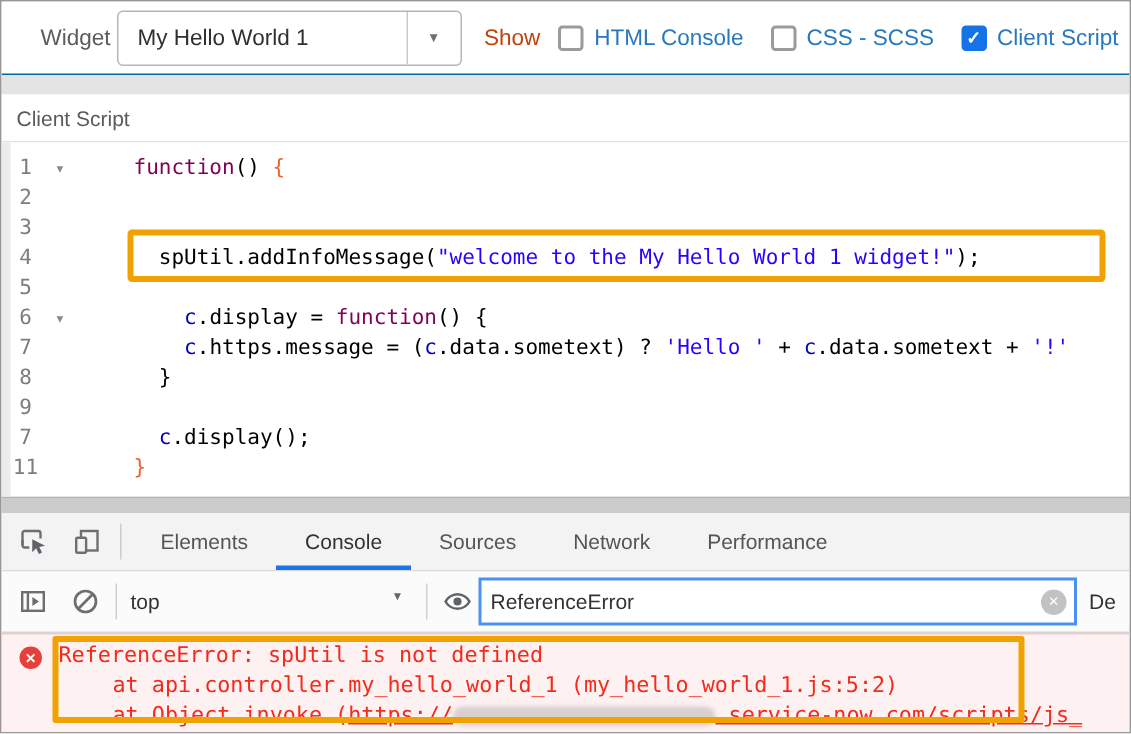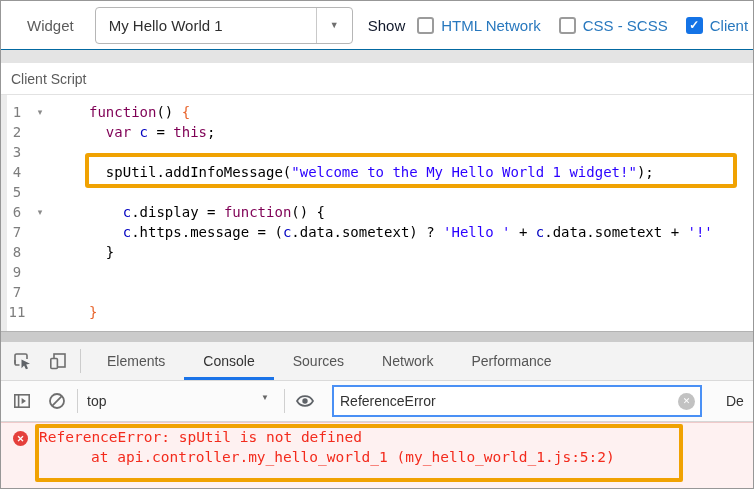--- a/index.html
+++ b/index.html
@@ -4,26 +4,26 @@
 <style>
   *{box-sizing:border-box;margin:0;padding:0}
   body{margin:0;background:#fff}
   .app{position:relative;width:754px;height:489px;border:1px solid #979797;background:#fff;
        font-family:"Liberation Sans",sans-serif;overflow:hidden}
 
   
   .topbar{height:49px;border-bottom:1px solid #0369a1;background:#fff;display:flex;
           align-items:center;padding-left:26px;white-space:nowrap;overflow:hidden}
   .widget-label{font-size:15px;color:#5c5c5c}
-  .select{margin-left:21px;width:258px;height:37px;border:1px solid #b6b6b6;border-radius:4px;
+  .select{margin-left:4px;width:230px;height:37px;border:1px solid #b6b6b6;border-radius:4px;
           display:flex;align-items:center;background:#fff;flex:none}
   .select-value{flex:1;padding-left:13px;font-size:15px;color:#2f2f2f;overflow:hidden}
   .select-caret{width:36px;align-self:stretch;border-left:1px solid #c9c9c9;display:flex;
                 align-items:center;justify-content:center;color:#6f6f6f;font-size:9px}
-  .show-label{margin-left:15px;font-size:15px;color:#0f172a}
+  .show-label{margin-left:15px;font-size:15px;color:#c2410c}
   .cb-group{display:flex;align-items:center;margin-left:12px;gap:18px}
   .cb-item{display:flex;align-items:center;gap:7px;cursor:default}
   .cb-box{width:17px;height:17px;border:2px solid #9b9b9b;border-radius:3px;background:#fff;
           display:flex;align-items:center;justify-content:center;flex:none}
   .cb-item.checked .cb-box{background:#1473e6;border-color:#1473e6;color:#fff;font-size:12px;font-weight:bold}
   .cb-label{font-size:15px;color:#2878be}
 
   
   .gap-strip{height:13px;background:#e4e4e4}
   .panel-header{height:32px;border-bottom:1px solid #e2e2e2;background:#fff;display:flex;
@@ -51,35 +51,35 @@
   .tb-sep{width:1px;height:24px;background:#ccc;align-self:center;margin:0 7px}
   .tab{display:flex;align-items:center;padding:0 19px;font-size:14px;color:#555;cursor:default}
   .tab.active{color:#333;box-shadow:inset 0 -3px 0 #1a73e8}
   .toolbar{height:41px;background:#fbfbfb;border-bottom:1px solid #d6d6d6;display:flex;
            align-items:center;padding:0 8px 0 10px;overflow:hidden}
   .icon-btn{width:22px;height:22px;display:flex;align-items:center;justify-content:center;flex:none}
   .tool-sep{width:1px;height:24px;background:#d0d0d0;margin:0 9px;flex:none}
   .ctx-select{display:flex;align-items:flex-start;width:188px;font-size:14px;color:#333;flex:none}
   .ctx-caret{margin-left:auto;color:#666;font-size:8px;padding-right:6px}
   .filter{flex:1;height:32px;border:2px solid #4a90f5;background:#fff;display:flex;
-          align-items:center;margin-left:16px;min-width:0}
+          align-items:center;margin-left:3px;min-width:0}
   .filter input{border:none;outline:none;flex:1;font-size:14px;color:#333;padding:0 6px;
                 font-family:"Liberation Sans",sans-serif;min-width:0;background:transparent}
   .filter-clear{width:17px;height:17px;border-radius:50%;background:#c2c2c2;color:#fff;font-size:9px;
                 display:flex;align-items:center;justify-content:center;margin-right:5px;flex:none}
-  .clipped{width:19px;overflow:hidden;flex:none;font-size:14px;color:#333;margin-left:24px;white-space:nowrap}
+  .clipped{width:19px;overflow:hidden;flex:none;font-size:14px;color:#333;margin-left:8px;white-space:nowrap}
 
   
   .console{position:relative;height:66px;background:#fef1f1;border-top:1px solid #f0caca;
            font-family:"DejaVu Sans Mono",monospace;font-size:14.5px;color:#f32b1d;overflow:hidden}
   .err-icon{position:absolute;left:12px;top:8px;width:15px;height:15px;border-radius:50%;background:#e5403c;
             color:#fff;font-size:9px;font-weight:bold;display:flex;align-items:center;justify-content:center;
             font-family:"Liberation Sans",sans-serif}
   .err-text{position:absolute;left:38px;top:4px;line-height:20px;white-space:nowrap}
-  .err-line.ind{padding-left:52px}
+  .err-line.ind{padding-left:36px}
   .u{text-decoration:underline}
   .redact{display:inline-block;width:175px;height:13px;background:#dacfcf;border-radius:7px;
           filter:blur(1.3px);vertical-align:middle}
   .err-hl-box{position:absolute;left:34px;top:1px;width:648px;height:58px;border:4px solid #f0a202;
               border-radius:2px;pointer-events:none}
   svg{display:block}
 </style>
 </head>
 <body>
 
@@ -88,21 +88,21 @@
   <div class="topbar">
     <span class="widget-label">Widget</span>
     <div class="select">
       <span class="select-value">My Hello World 1</span>
       <span class="select-caret">▼</span>
     </div>
     <span class="show-label">Show</span>
     <div class="cb-group">
         <div class="cb-item">
           <span class="cb-box"></span>
-          <span class="cb-label">HTML Network</span>
+          <span class="cb-label">HTML Console</span>
         </div>
         <div class="cb-item">
           <span class="cb-box"></span>
           <span class="cb-label">CSS - SCSS</span>
         </div>
         <div class="cb-item checked">
           <span class="cb-box">✓</span>
           <span class="cb-label">Client Script</span>
         </div>
       </div>
@@ -116,21 +116,20 @@
     <div class="left-strip"></div>
     <div id="code-lines">
         <div class="code-row">
           <span class="ln">1</span>
           <span class="fold">▾</span>
           <span class="code"><span class="tk-k">function</span><span class="tk-p">() </span><span class="tk-b">{</span></span>
         </div>
         <div class="code-row">
           <span class="ln">2</span>
           <span class="fold"></span>
-          <span class="code"><span class="tk-p">  </span><span class="tk-k">var</span><span class="tk-p"> </span><span class="tk-v">c</span><span class="tk-p"> = </span><span class="tk-k">this</span><span class="tk-p">;</span></span>
         </div>
         <div class="code-row">
           <span class="ln">3</span>
           <span class="fold"></span>
           <span class="code"></span>
         </div>
         <div class="code-row">
           <span class="ln">4</span>
           <span class="fold"></span>
           <span class="code"><span class="tk-p">  spUtil.addInfoMessage(</span><span class="tk-s">"welcome to the My Hello World 1 widget!"</span><span class="tk-p">);</span></span>
@@ -156,20 +155,21 @@
           <span class="code"><span class="tk-p">  }</span></span>
         </div>
         <div class="code-row">
           <span class="ln">9</span>
           <span class="fold"></span>
           <span class="code"></span>
         </div>
         <div class="code-row">
           <span class="ln">7</span>
           <span class="fold"></span>
+          <span class="code"><span class="tk-p">  </span><span class="tk-v">c</span><span class="tk-p">.display();</span></span>
         </div>
         <div class="code-row">
           <span class="ln">11</span>
           <span class="fold"></span>
           <span class="code"><span class="tk-b">}</span></span>
         </div>
       </div>
     <div class="code-hl-box"></div>
   </div>
 
@@ -231,18 +231,19 @@
       <span class="filter-clear">✕</span>
     </div>
     <span class="clipped">De</span>
   </div>
 
   <div class="console">
     <span class="err-icon">✕</span>
     <div class="err-text" id="err-text">
         <div class="err-line"><span>ReferenceError: spUtil is not defined</span></div>
         <div class="err-line ind"><span>at api.controller.my_hello_world_1 (my_hello_world_1.js:5:2)</span></div>
+        <div class="err-line ind"><span>at Object.invoke (</span><span class="u">https://</span><span class="redact"></span><span class="u">.service-now.com/scripts/js_</span></div>
         <div class="err-line ind"></div>
       </div>
     <div class="err-hl-box"></div>
   </div>
 
 </div>
 
 </body></html>

